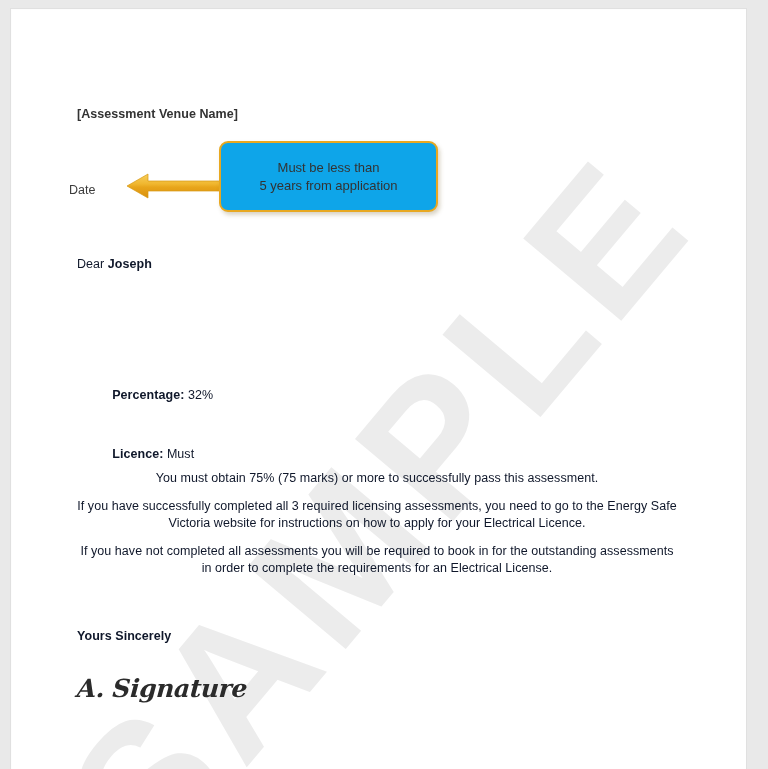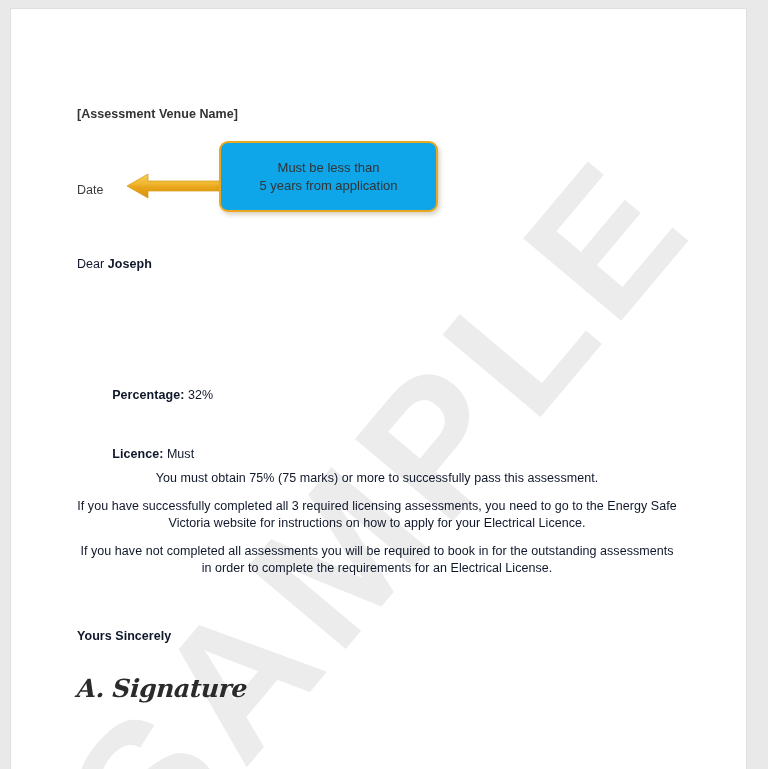--- a/index.html
+++ b/index.html
@@ -74,21 +74,21 @@
   }
   .bold { font-weight: 700; }
 
   #venue-name {
     left: 66px;
     top: 97px;
     font-weight: 700;
     color: #333333;
   }
   #date-label {
-    left: 66px;
+    left: 58px;
     top: 173px;
     color: #3b3b3b;
   }
   #salutation {
     left: 66px;
     top: 247px;
   }
   #intro-para {
     left: 66px;
     top: 296px;

